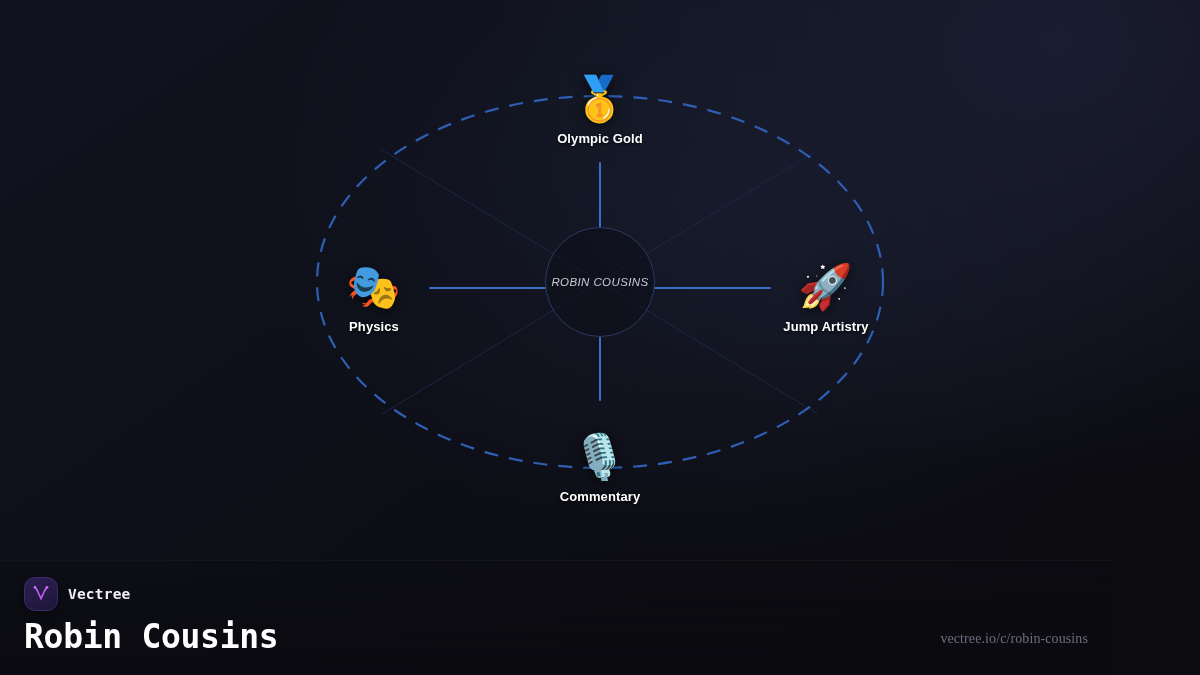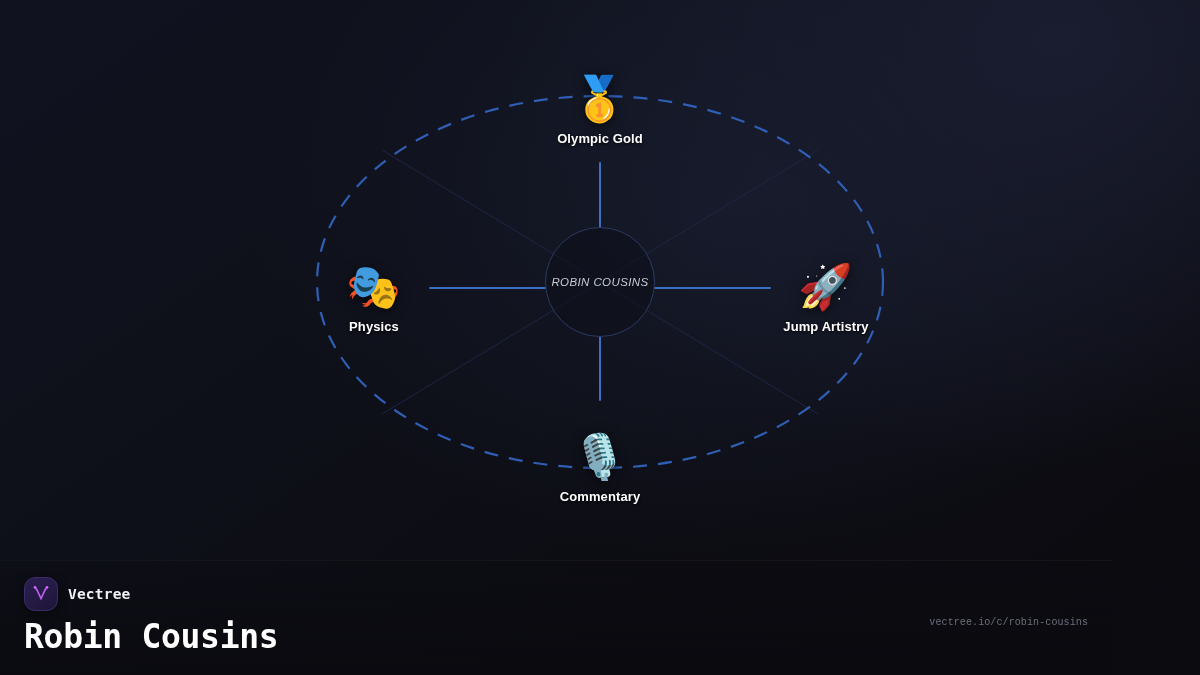--- a/index.html
+++ b/index.html
@@ -95,23 +95,23 @@
     font-size:14.5px; font-weight:bold;
     color:#f2f2f6; letter-spacing:.2px;
   }
   #footer-title {
     position:absolute; left:24px; top:56px;
     font-family:"DejaVu Sans Mono", monospace;
     font-size:33px; font-weight:bold;
     color:#ffffff; letter-spacing:-0.3px;
   }
   #footer-url {
-    position:absolute; right:24px; top:56px;
-    font-family:Liberation Mono, monospace;
-    font-size:10px;
+    position:absolute; right:24px; top:70px;
+    font-family:Liberation Serif, serif;
+    font-size:14px;
     color:#6b6f7d; letter-spacing:.1px;
   }
 </style>
 </head>
 <body>
 
 <div id="root">
 
   <div id="stage">
 

